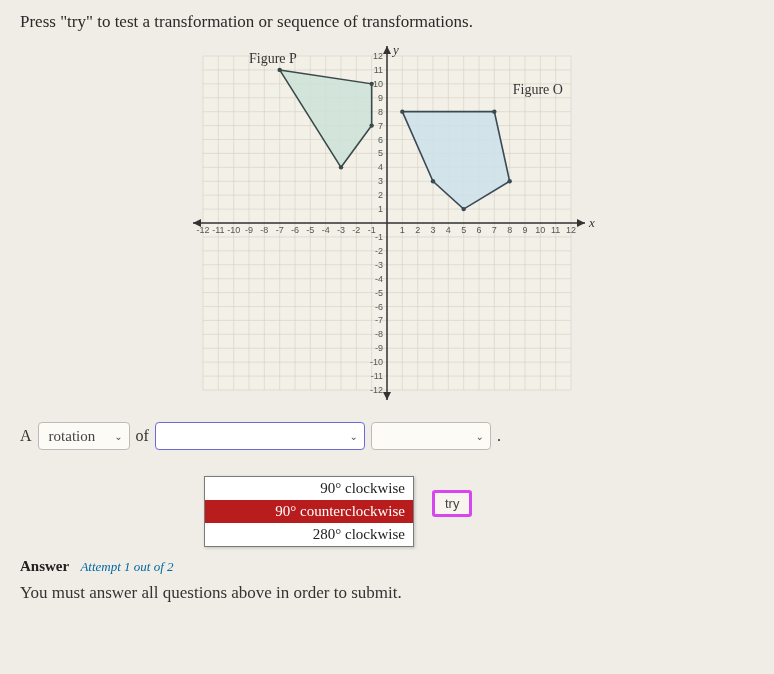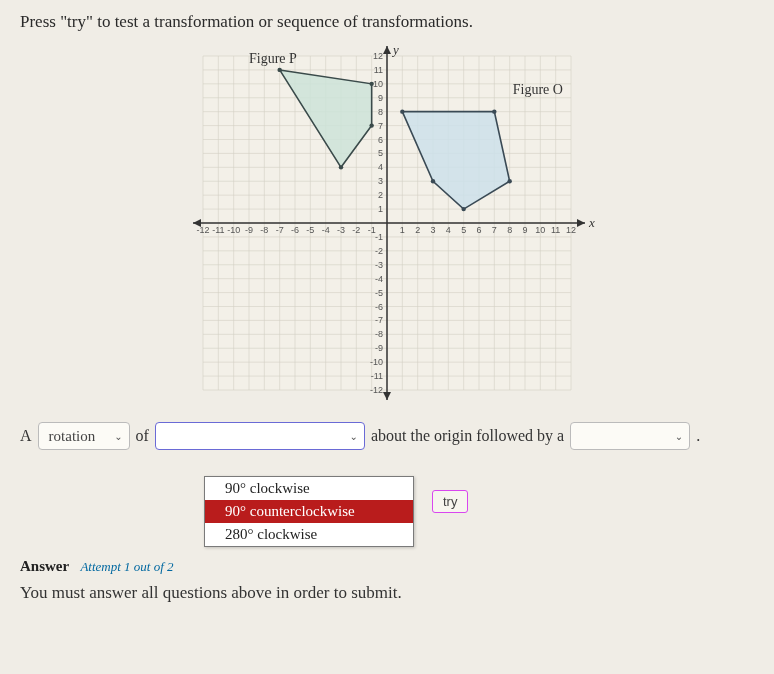--- a/index.html
+++ b/index.html
@@ -60,28 +60,28 @@
     position: absolute;
     left: 204px;
     top: 476px;
     width: 210px;
     background: #fff;
     border: 1px solid #7a7a7a;
     font-size: 15px;
     z-index: 10;
     box-shadow: 1px 1px 3px rgba(0,0,0,0.2);
   }
-  .dropdown .opt { padding: 3px 20px; cursor: pointer; color:#222;}
+  .dropdown .opt { padding: 3px 8px; cursor: pointer; color:#222;text-align:right;}
   .dropdown .opt.sel { background: #b91c1c; color: #fff; }
   .try-btn {
     position: absolute;
     left: 432px;
     top: 490px;
     padding: 3px 10px;
-    border: 1px solid #d946ef;
+    border: 3px solid #d946ef;
     background: #f7f5ee;
     border-radius: 3px;
     font-size: 13px;
     color: #444;
   }
   .answer-row {
     margin-top: 108px;
     font-size: 15px;
     color: #444;
   }
@@ -227,21 +227,20 @@
   <span>A</span>
   <span class="select-wrap narrow">
     <span>rotation</span>
     <span class="chev">⌄</span>
   </span>
   <span>of</span>
   <span class="select-wrap wide">
     <span></span>
     <span class="chev">⌄</span>
   </span>
-  <span>about the origin followed by a</span>
   <span class="select-wrap w2">
     <span></span>
     <span class="chev">⌄</span>
   </span>
   <span>.</span>
 </div>
 
 <div class="dropdown" id="dropdown">
     <div class="opt">90° clockwise</div>
     <div class="opt sel">90° counterclockwise</div>

